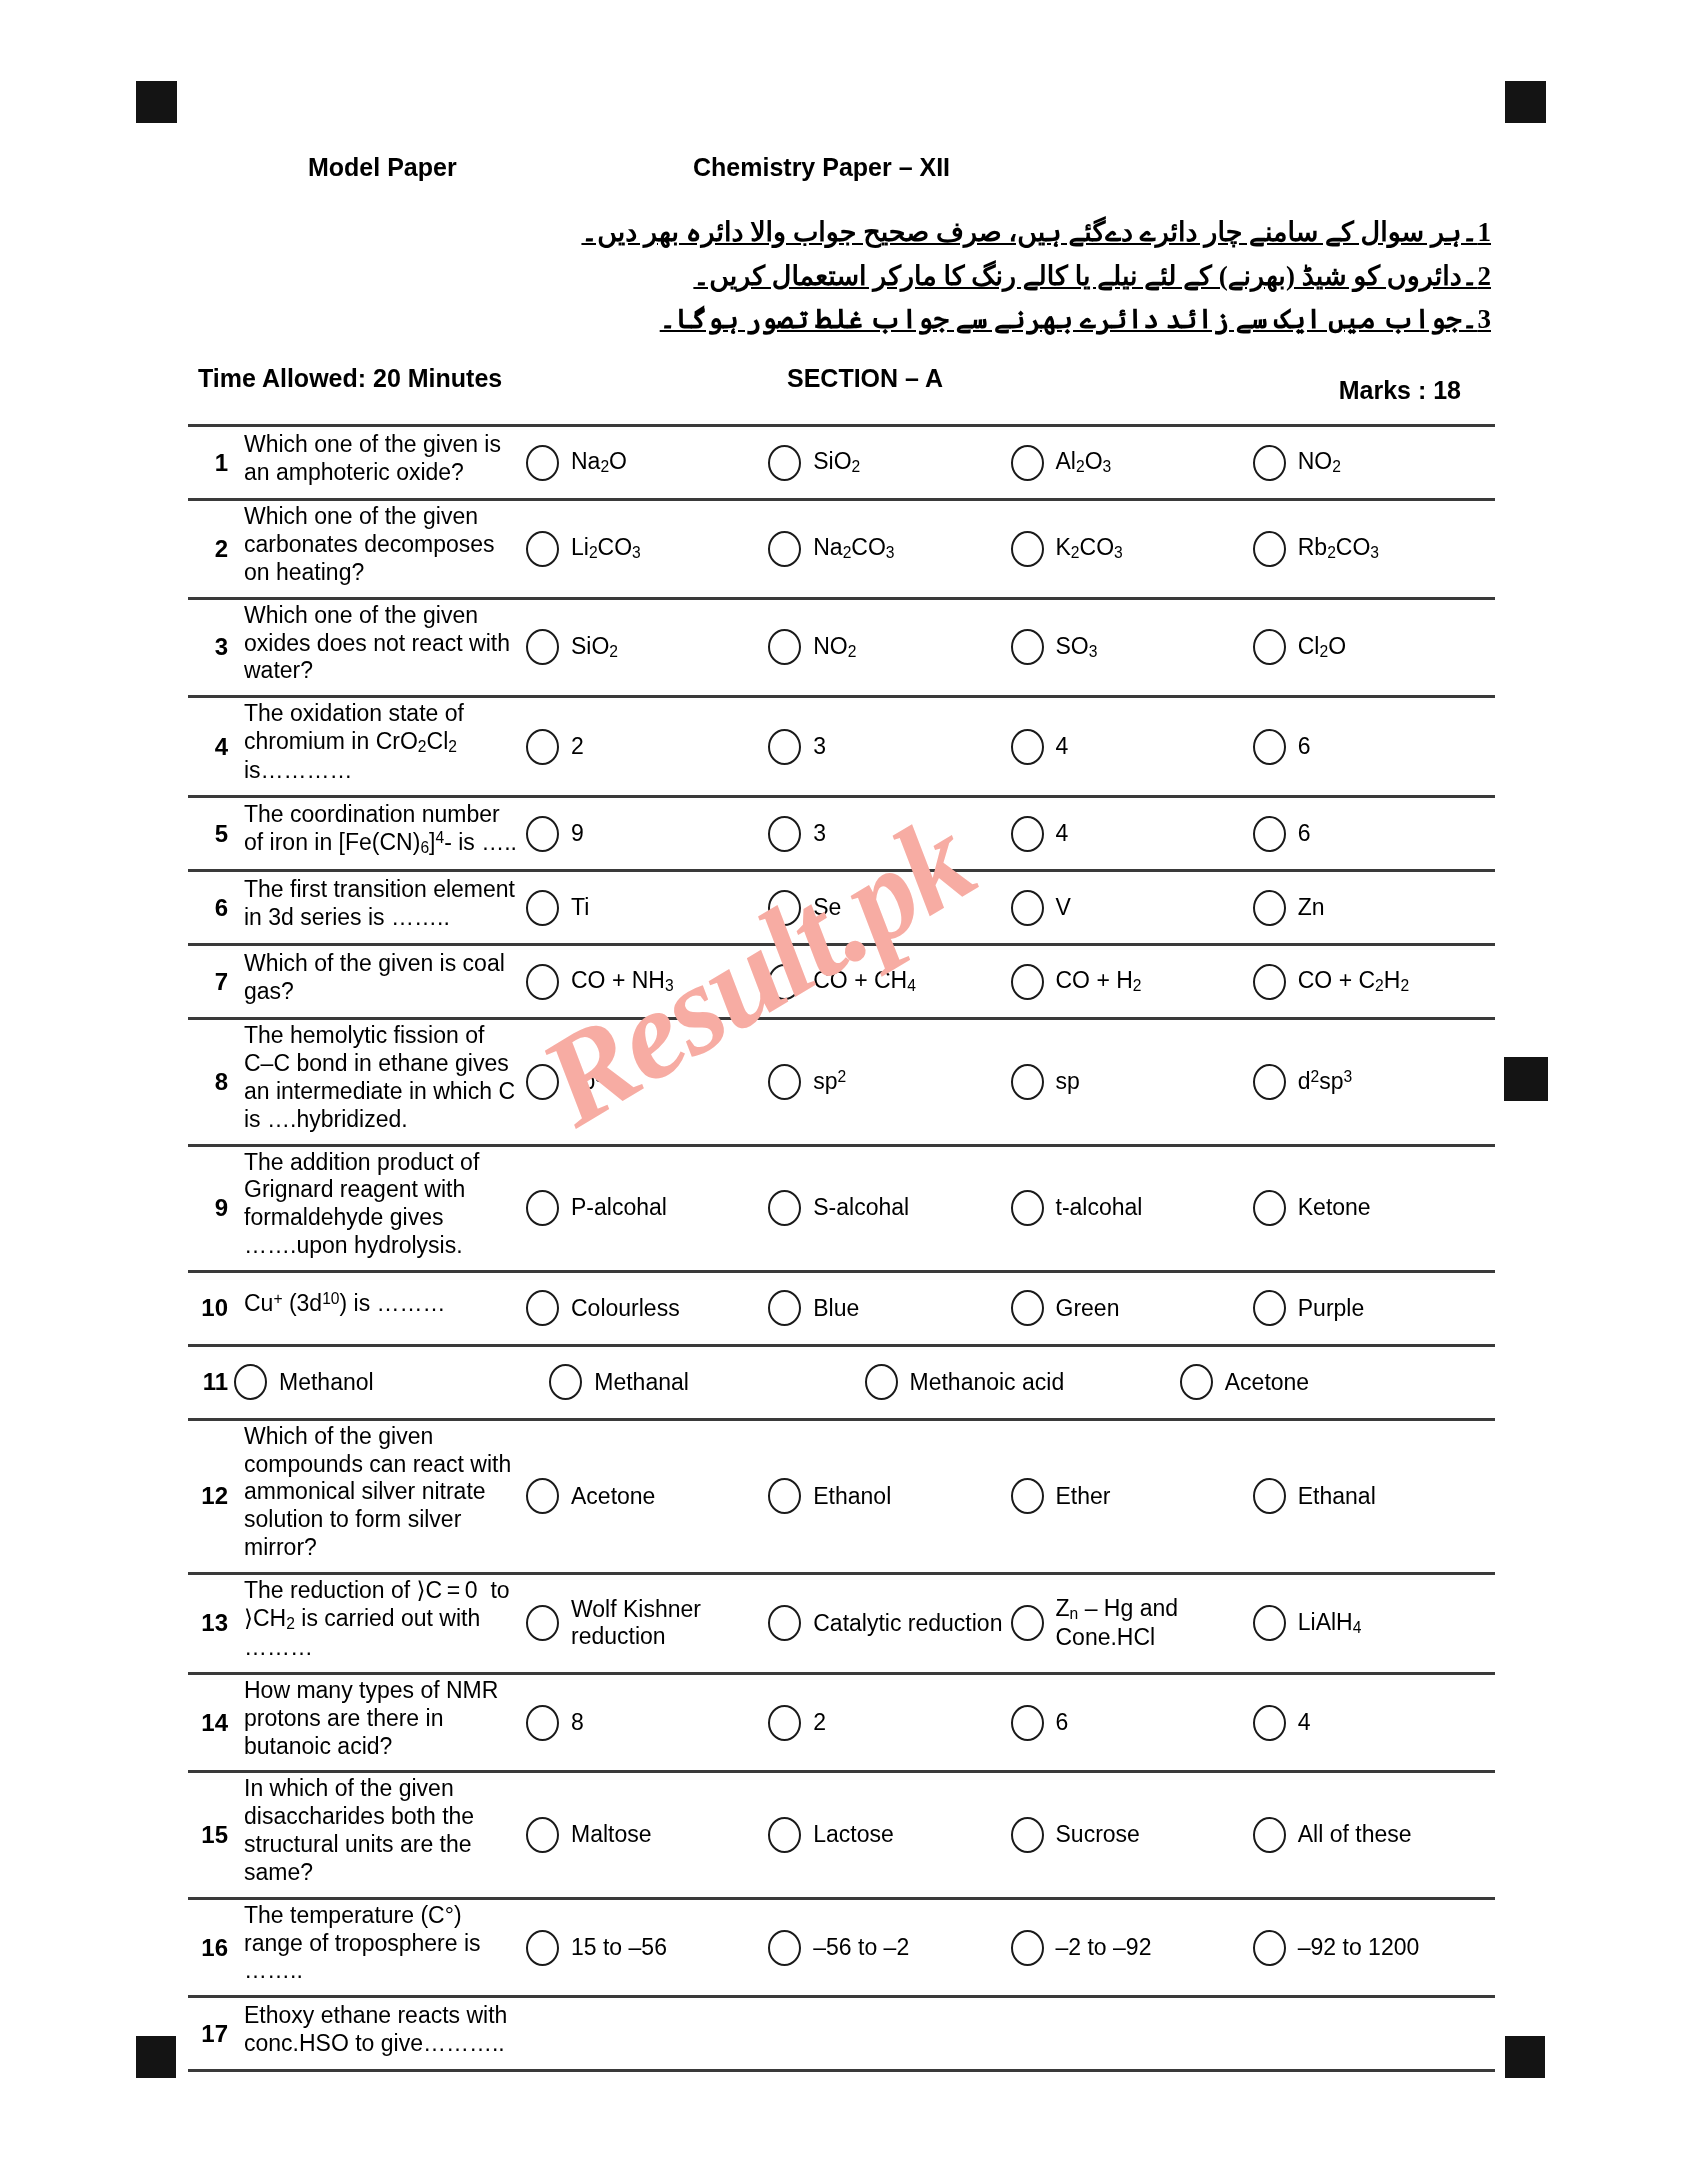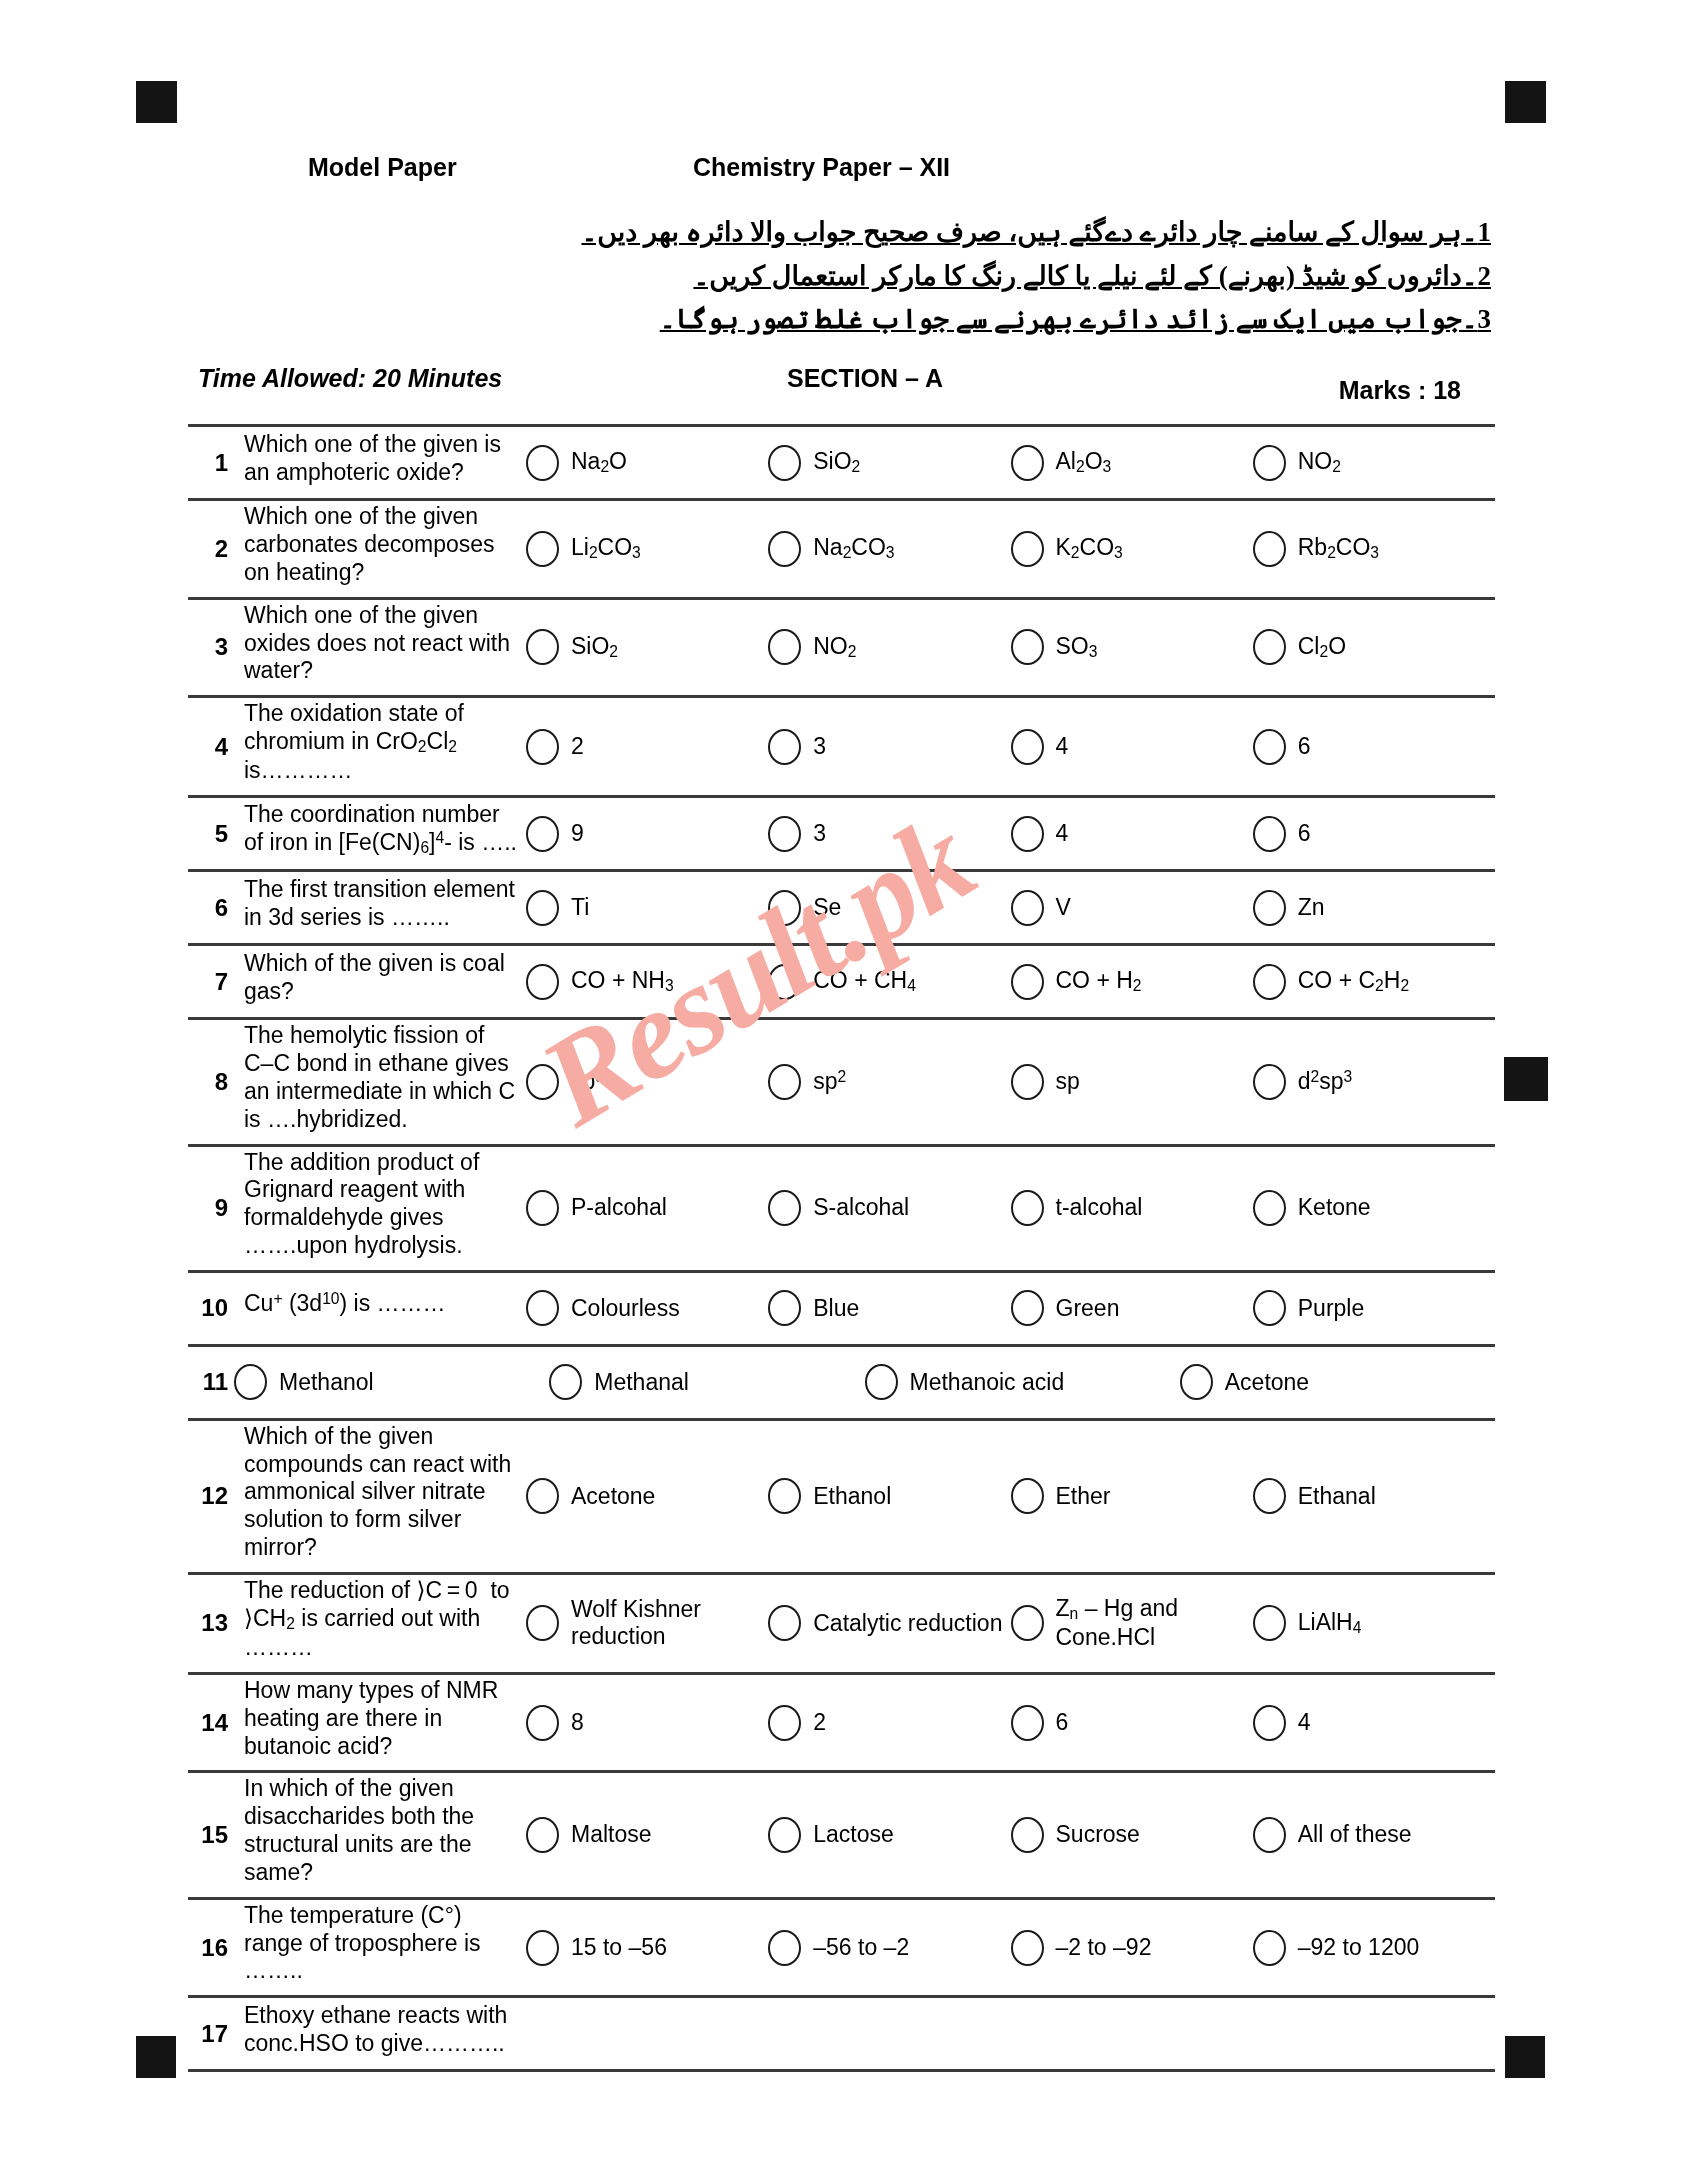--- a/index.html
+++ b/index.html
@@ -89,21 +89,21 @@
   }
   .urdu-line { white-space: nowrap; }
 
   .hdr-row2 {
     position: relative;
     height: 44px;
     margin-top: 22px;
     font-size: 25px;
     font-weight: bold;
   }
-  .hdr-time    { position: absolute; left: 10px;  top: 0; font-style: italic; }
+  .hdr-time    { position: absolute; left: 10px;  top: 0; }
   .hdr-section { position: absolute; left: 561px; top: 0; margin-left: 38px; }
   .hdr-marks   { position: absolute; right: 34px; top: 0; margin-top: 12px; }
 
   
   .qtable {
     margin-top: 16px;
     border-top: 3px solid #3a3a3a;
     border-bottom: 3px solid #3a3a3a;
   }
   .qrow {
@@ -499,21 +499,21 @@
             </div>
             <div class="opt">
               <div class="bubble"></div>
               <div class="opt-label">LiAlH<sub>4</sub></div>
             </div>
           </div>
         </div>
         <div class="qrow">
           <div class="qnum">14</div>
           <div class="qtext">
-            <span>How many types of NMR heating are there in butanoic acid?</span>
+            <span>How many types of NMR protons are there in butanoic acid?</span>
           </div>
           <div class="opts">
             <div class="opt">
               <div class="bubble"></div>
               <div class="opt-label">8</div>
             </div>
             <div class="opt">
               <div class="bubble"></div>
               <div class="opt-label">2</div>
             </div>

